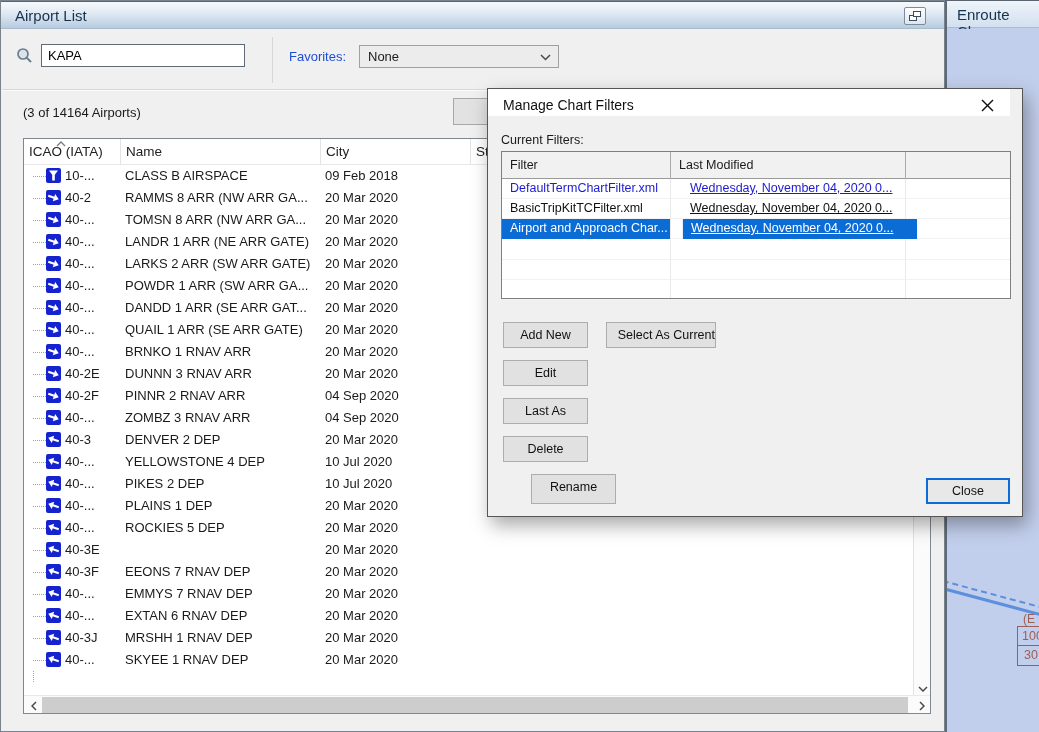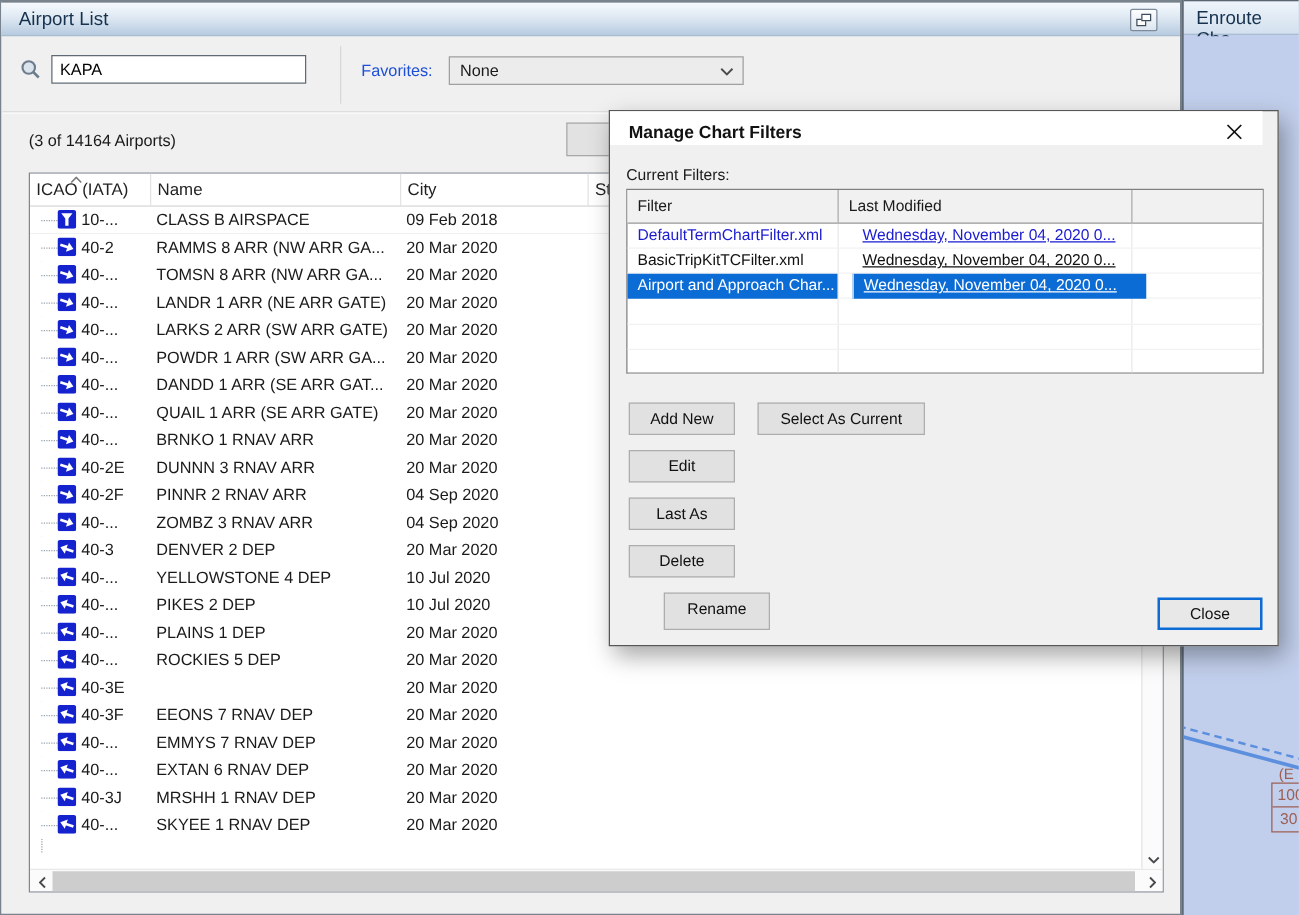--- a/index.html
+++ b/index.html
@@ -17,21 +17,21 @@
                background:linear-gradient(#fdfeff,#dce6f0); border:1px solid #7d8b9a; border-radius:2px; }
   #float-btn .sq1 { position:absolute; left:4px; top:7px; width:8px; height:6px; border:1px solid #3c4c5c; background:#fff; }
   #float-btn .sq2 { position:absolute; left:8px; top:3px; width:8px; height:6px; border:1px solid #3c4c5c; background:#fff; }
 
   #search-icon { position:absolute; left:14px; top:45px; }
   #search-input { position:absolute; left:40px; top:43px; width:204px; height:23px;
                   border:1px solid #5f6a74; background:#fff; font-size:13px; padding-left:6px;
                   font-family:inherit; }
   #tool-sep { position:absolute; left:271px; top:36px; width:1px; height:46px; background:#d7d7d7; }
   #fav-label { position:absolute; left:288px; top:48px; font-size:13px; color:#1d4ed8; }
-  #fav-combo { position:absolute; left:358px; top:44px; width:236px; height:23px;
+  #fav-combo { position:absolute; left:358px; top:44px; width:200px; height:23px;
                background:#ececec; border:1px solid #a0a0a0; }
   #fav-combo .val { position:absolute; left:8px; top:3px; font-size:13px; color:#1a1a1a; }
   #fav-combo svg { position:absolute; right:7px; top:8px; }
   #toolbar-groove { position:absolute; left:1px; top:88px; width:941px; height:2px;
                     border-top:1px solid #d8d8d8; border-bottom:1px solid #fbfbfb; }
   #count-text { position:absolute; left:22px; top:104px; font-size:13px; color:#1a1a1a; }
   #manage-btn-frag { position:absolute; left:452px; top:97px; width:36px; height:27px;
                      background:#e2e2e2; border:1px solid #a8a8a8; }
 
   
@@ -93,21 +93,21 @@
   #awy-box { position:absolute; left:70px; top:597px; width:40px; height:40px;
              border:1px solid #9c5f55; font-size:12.5px; color:#9c5f55; }
   #awy-box .t { display:block; height:19px; line-height:19px; padding-left:4px;
                 border-bottom:1px solid #9c5f55; }
   #awy-box .b { display:block; height:19px; line-height:19px; padding-left:6px; }
 
   
   #dialog { position:absolute; left:487px; top:88px; width:536px; height:429px;
             background:#f0f0f0; border:1px solid #565656; z-index:10;
             box-shadow:4px 8px 18px rgba(0,0,0,.35); }
-  #dlg-titlebar { position:absolute; left:0; top:0; right:12px; height:27px; background:#fff;font-weight:bold; }
+  #dlg-titlebar { position:absolute; left:0; top:0; right:12px; height:27px; background:#fff; }
   #dlg-title { position:absolute; left:15px; top:8px; font-size:14px; color:#111; }
   #dlg-close { position:absolute; right:12px; top:6px; width:22px; height:20px; text-align:center; }
   #dlg-close svg { margin-top:4px; }
   #cf-label { position:absolute; left:13px; top:44px; font-size:12.5px; color:#1a1a1a; }
   #flist { position:absolute; left:13px; top:62px; width:510px; height:148px;
            background:#fff; border:1px solid #7f7f7f; }
   #fhead { position:absolute; left:0; top:0; width:508px; height:27px; background:#f1f1f1;
            border-bottom:1px solid #9a9a9a; font-size:12.5px; color:#1a1a1a; }
   .fhcell { position:absolute; top:0; height:27px; line-height:27px; padding-left:8px; }
   #fh-filter { left:0; width:168px; }
@@ -122,21 +122,21 @@
            white-space:nowrap; overflow:hidden; }
   .fc1 { left:0; width:168px; } .fc2 { left:180px; width:235px;text-decoration:underline; }
   .frow.current .fcell { color:#1b1bd1; }
   .frow.normal .fcell { color:#111; }
   .frow.selected .fc1, .frow.selected .fc2 { background:#0c6cd6; color:#fff; }
   .frow.selected .fc2 { border-left:1px solid #e8f0fa; }
 
   .btn { position:absolute; background:#e1e1e1; border:1px solid #adadad;
          font-size:12.5px; color:#111; text-align:center; line-height:24px; cursor:default; }
   #btn-addnew { left:15px; top:233px; width:85px; height:26px; }
-  #btn-select { left:118px; top:233px; width:134px; height:26px; }
+  #btn-select { left:118px; top:233px; width:110px; height:26px;text-align:right; }
   #btn-edit   { left:15px; top:271px; width:85px; height:26px; }
   #btn-saveas { left:15px; top:309px; width:85px; height:26px; }
   #btn-delete { left:15px; top:347px; width:85px; height:26px; }
   #btn-rename { left:15px; top:385px; width:85px; height:30px;margin-left:28px; }
   #btn-close  { left:438px; top:389px; width:84px; height:26px;
                 border:2px solid #0c6cd6; background:#e8e8e8; line-height:22px; }
 </style>
 </head>
 <body>
 

